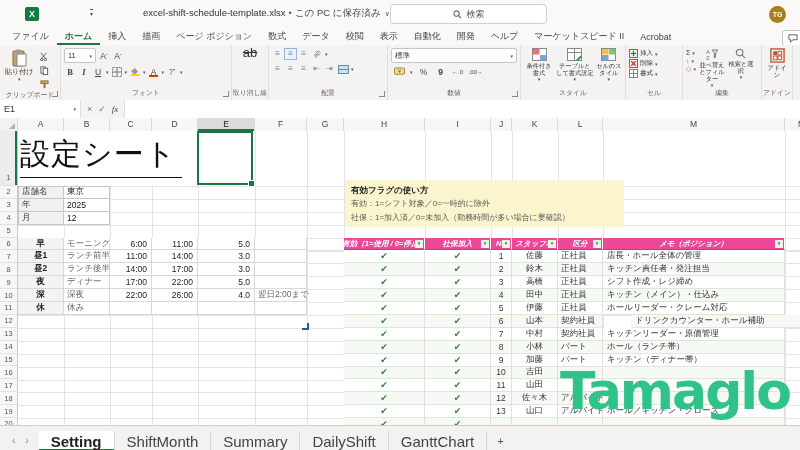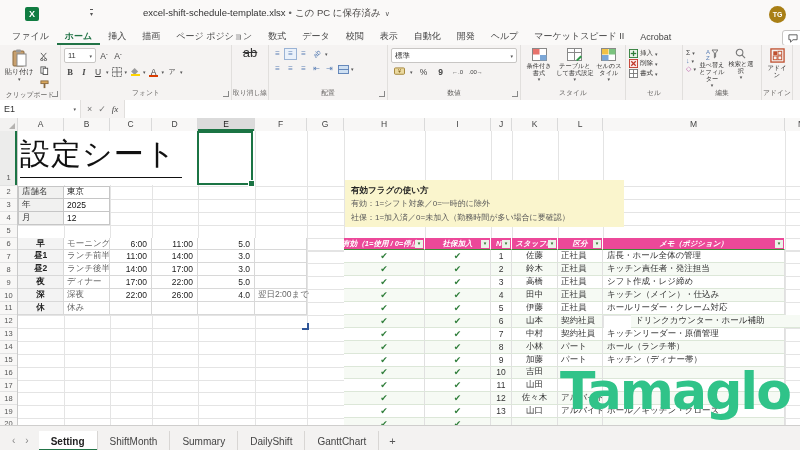--- a/index.html
+++ b/index.html
@@ -88,35 +88,42 @@
   .rtr.hdr .flt{border:none;background:#EAF3E8;color:#2E6B28;}
   .rtc .chk{width:100%;text-align:center;color:#2E7D39;font-size:9px;}
   .rtc.cno,.rtc.cname{justify-content:center;color:#333;}
   .rtc.ctype{padding-left:3px;color:#333;}
   .rtc.cmemo{padding-left:4px;color:#333;}
   #watermark{position:absolute;left:542px;top:230px;z-index:9;font-family:"DejaVu Sans",sans-serif;font-weight:bold;font-size:52px;letter-spacing:-2px;color:#30C389;white-space:nowrap;}
   
   #tabbar{position:absolute;left:0;top:425px;width:800px;height:25px;background:#F3F2F1;border-top:1px solid #CFCECD;display:flex;align-items:flex-end;}
   .tabnav{display:flex;gap:10px;padding:0 10px 5px 12px;font-size:10px;color:#888;}
   #sheettabs{display:flex;align-items:stretch;height:20px;}
-  .stab{padding:0 12px;font-size:10px;color:#444;display:flex;align-items:center;border-right:1px solid #D8D6D4;white-space:nowrap;}
+  .stab{padding:0 12px;font-size:15px;color:#444;display:flex;align-items:center;border-right:1px solid #D8D6D4;white-space:nowrap;}
   .stab.active{background:#fff;color:#222;font-weight:bold;box-shadow:inset 0 -2px 0 #217346;border-right:1px solid #D8D6D4;}
   .addsheet{padding:0 10px 4px 10px;font-size:11px;color:#555;}
   svg{display:block;}
 </style>
 </head>
 <body>
 
 <div id="app">
 
   <div id="titlebar">
     <span class="xl-icon">X</span>
     <span class="qat-arrow">▾</span>
     <div class="doc-title">
       <span>excel-shift-schedule-template.xlsx</span><span class="dot">•</span><span class="st">この PC に保存済み</span><span class="chev">∨</span>
+    </div>
+    <div class="searchbox">
+      <svg width="9" height="9" viewBox="0 0 10 10">
+          <circle cx="4" cy="4" r="3" fill="none" stroke="#666" stroke-width="1.2"></circle>
+          <line x1="6.2" y1="6.2" x2="9" y2="9" stroke="#666" stroke-width="1.2"></line>
+        </svg>
+      <span>検索</span>
     </div>
     <div class="avatar">TG</div>
   </div>
 
   <div id="menubar">
     <div id="menu-tabs">
         <div class="mtab">ファイル</div>
         <div class="mtab active">ホーム</div>
         <div class="mtab">挿入</div>
         <div class="mtab">描画</div>

